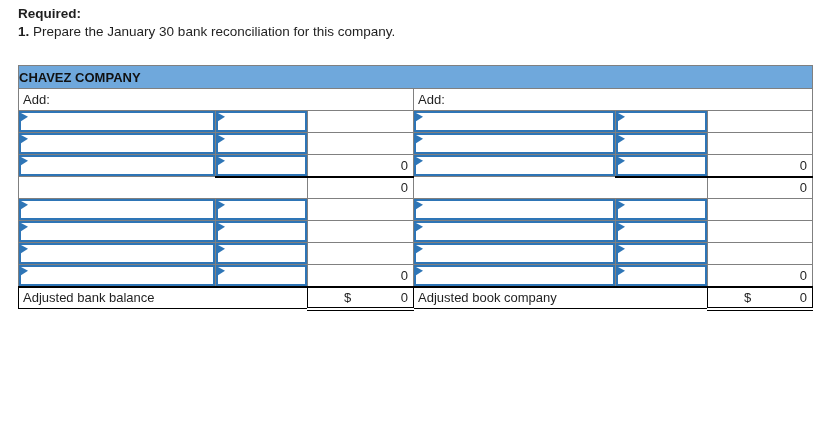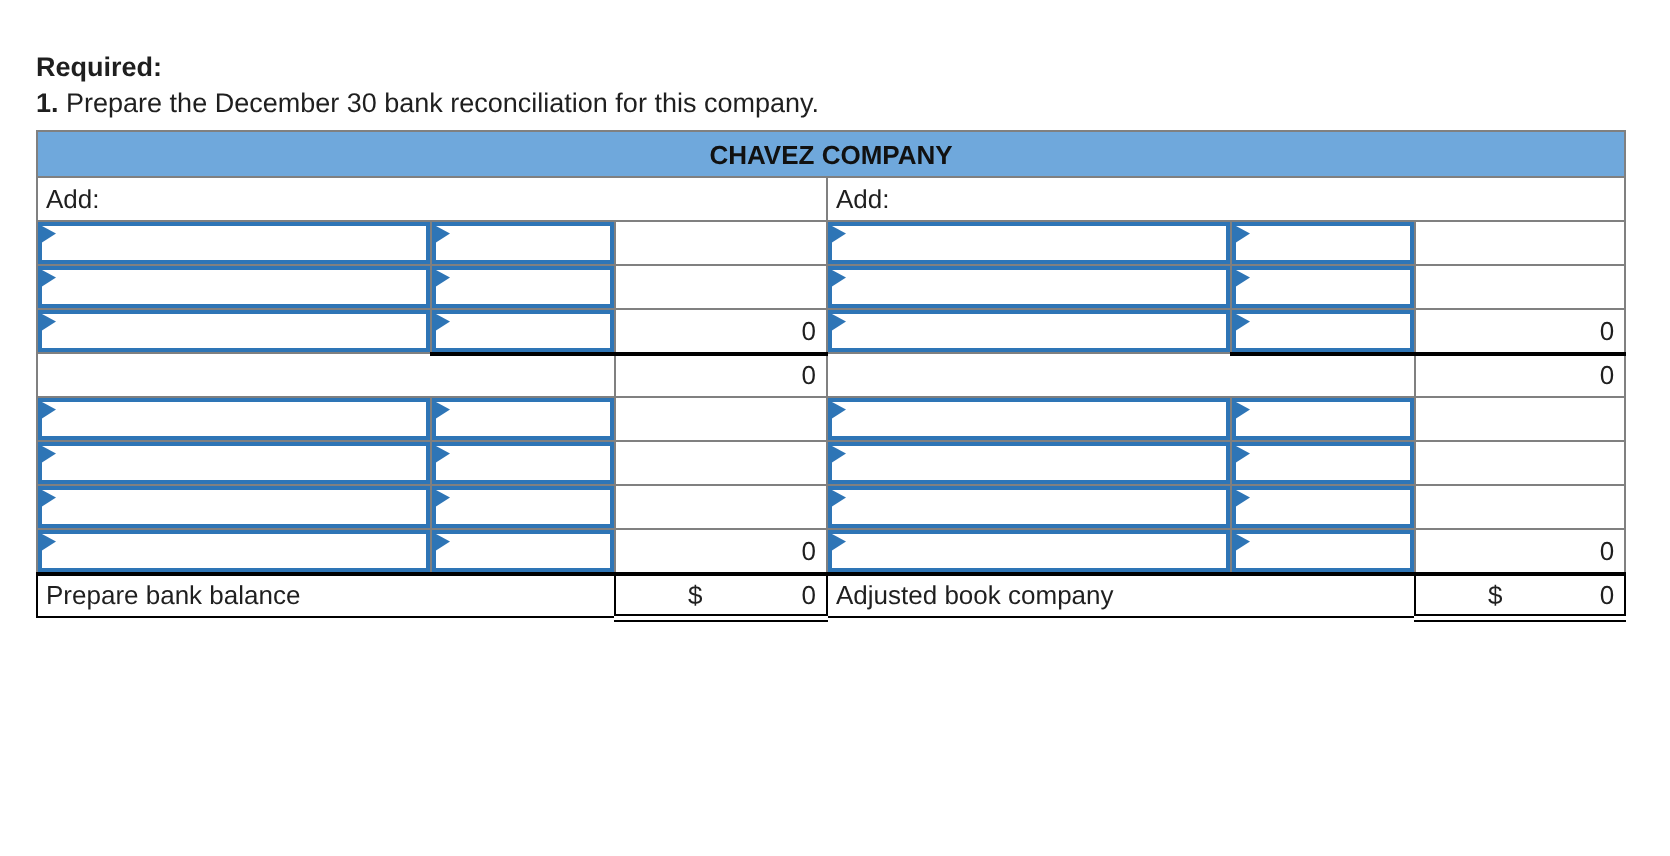--- a/index.html
+++ b/index.html
@@ -7,34 +7,34 @@
     --input-border:#2e75b6;
     --grid:#808080;
   }
   *{box-sizing:border-box;}
   html,body{margin:0;padding:0;}
   body{
     width:835px;height:428px;background:#ffffff;
     font-family:"Liberation Sans", sans-serif;color:#1f1f1f;
     position:relative;overflow:hidden;
   }
-  .instructions{position:absolute;left:18px;top:5px;font-size:13.5px;line-height:18px;margin-top:20px;}
+  .instructions{position:absolute;left:18px;top:5px;font-size:13.5px;line-height:18px;}
   .instructions .bold{font-weight:bold;}
   table.recon{
     position:absolute;left:18px;top:65px;
     border-collapse:collapse;table-layout:fixed;width:795px;
   }
   td{
     border:1px solid var(--grid);
     height:22px;padding:0;font-size:13px;overflow:hidden;
     vertical-align:middle;
   }
   td.hdr{
     background:var(--header-bg);
-    text-align:center;font-weight:bold;height:23px;color:#111;
+    font-weight:bold;height:23px;color:#111;
   }
   td.lbl{padding-left:4px;}
   td.num{text-align:right;padding-right:5px;}
   td.icell{position:relative;}
   .inp{
     position:absolute;inset:0;
     border:2px solid var(--input-border);
     background:#fff;
   }
   .tri{
@@ -55,21 +55,21 @@
 </style>
 </head>
 <body>
 
 <div class="instructions">
   <div>
     <span class="bold">Required:</span>
   </div>
   <div>
     <span class="bold">1.</span>
-    <span>Prepare the December 30 bank reconciliation for this company.</span>
+    <span>Prepare the January 30 bank reconciliation for this company.</span>
   </div>
 </div>
 
 <table class="recon">
   <colgroup>
     <col style="width:197px">
       <col style="width:92px">
       <col style="width:106px">
     <col style="width:202px">
       <col style="width:92px">
@@ -264,21 +264,21 @@
     </td>
     <td class="icell sumline">
       <div class="inp">
             <span class="tri"></span>
           </div>
     </td>
     <td class="num sumline">0</td>
   </tr>
 
   <tr class="adjusted">
-    <td class="lbl" colspan="2">Prepare bank balance</td>
+    <td class="lbl" colspan="2">Adjusted bank balance</td>
     <td class="dbl">
       <div class="money">
         <span>$</span>
         <span>0</span>
       </div>
     </td>
     <td class="lbl" colspan="2">Adjusted book company</td>
     <td class="dbl">
       <div class="money">
         <span>$</span>

